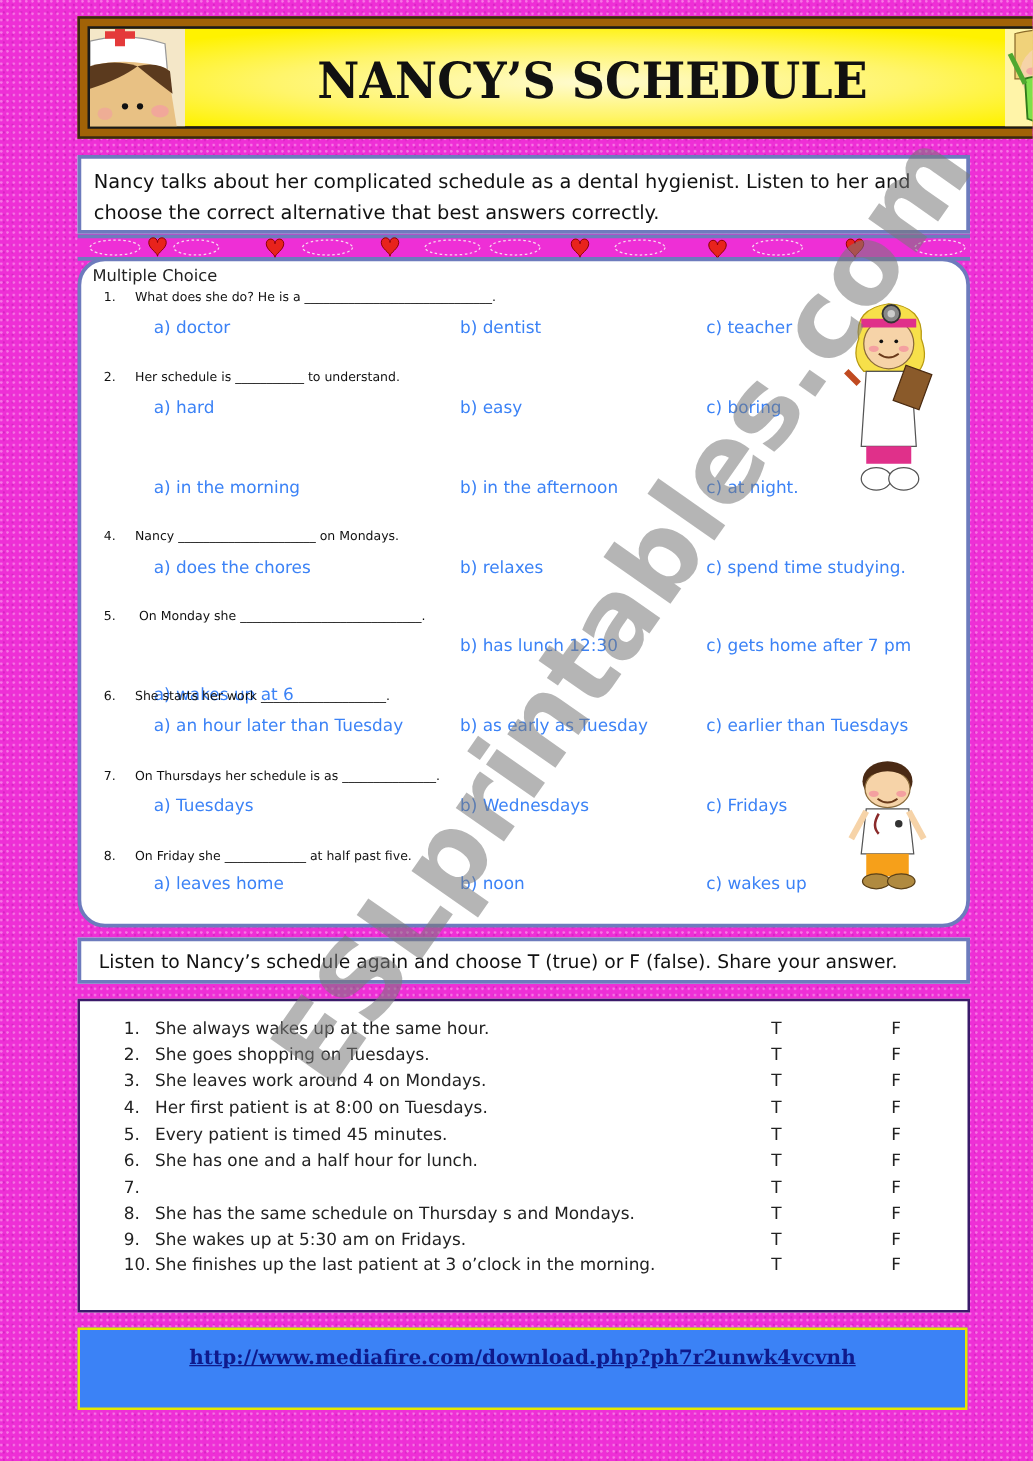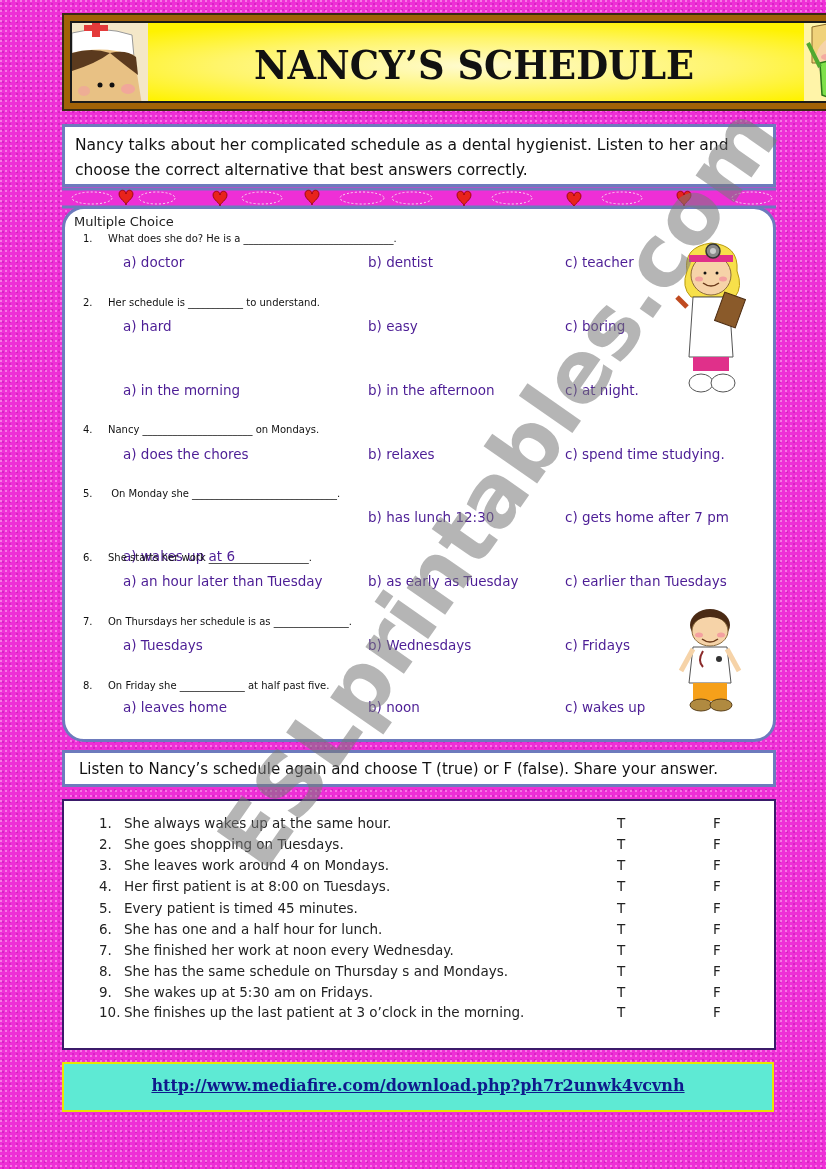--- a/index.html
+++ b/index.html
@@ -44,34 +44,34 @@
   }
   .intro { left: 62px; top: 124px; width: 714px; height: 63px; padding: 6px 10px; }
   .intro p { margin: 0; font-size: 15.5px; line-height: 25px; }
 
   .hearts { left: 62px; top: 187px; width: 714px; height: 22px; }
 
   .mc { left: 62px; top: 203px; width: 714px; height: 536px; padding: 0; border-radius: 22px; }
   .mc-label { left: 9px; top: 5px; font-size: 13px; color: #222; }
   .q { position: absolute; left: 18px; font-size: 10px; font-weight: normal; }
   .q .num { display: inline-block; width: 25px; }
-  .opt { position: absolute; font-size: 13.5px; color: #4c1d95; }
+  .opt { position: absolute; font-size: 13.5px; color: #3b82f6; }
 
   .tf-instr { left: 62px; top: 750px; width: 714px; height: 37px; padding: 5px 14px; font-size: 15px; line-height: 22px; }
 
   .tf { left: 62px; top: 799px; width: 714px; height: 251px; border: 2px solid #3b1a6a; }
   .tf-row { position: absolute; left: 35px; right: 0; font-size: 13.5px; color: #222; height: 20px; }
   .tf-row .n { position: absolute; left: 0; }
   .tf-row .s { position: absolute; left: 25px; }
   .tf-row .t { position: absolute; left: 518px; }
   .tf-row .f { position: absolute; left: 614px; }
 
   .link-bar {
-    left: 62px; top: 1062px; width: 712px; height: 50px;
-    background: #5eead4; border: 2px solid #e6e600; box-sizing: border-box;
+    left: 62px; top: 1062px; width: 712px; height: 66px;
+    background: #3b82f6; border: 2px solid #e6e600; box-sizing: border-box;
     text-align: center; line-height: 44px;
   }
   .link-bar a {
     font-family: "DejaVu Serif", serif; font-weight: bold; font-size: 16px;
     color: #0f1a8c; text-decoration: underline;
   }
 
   .watermark {
     left: 90px; top: 520px; transform: rotate(-55deg); transform-origin: center;
     font-family: "DejaVu Sans", sans-serif; font-weight: bold; font-size: 86px;
@@ -256,21 +256,20 @@
       <span class="f">F</span>
     </div>
   <div class="tf-row" style="top:120px;">
       <span class="n">6.</span>
       <span class="s">She has one and a half hour for lunch.</span>
       <span class="t">T</span>
       <span class="f">F</span>
     </div>
   <div class="tf-row" style="top:141px;">
       <span class="n">7.</span>
-      <span class="s">She finished her work at noon every Wednesday.</span>
       <span class="t">T</span>
       <span class="f">F</span>
     </div>
   <div class="tf-row" style="top:162px;">
       <span class="n">8.</span>
       <span class="s">She has the same schedule on Thursday s and Mondays.</span>
       <span class="t">T</span>
       <span class="f">F</span>
     </div>
   <div class="tf-row" style="top:183px;">

